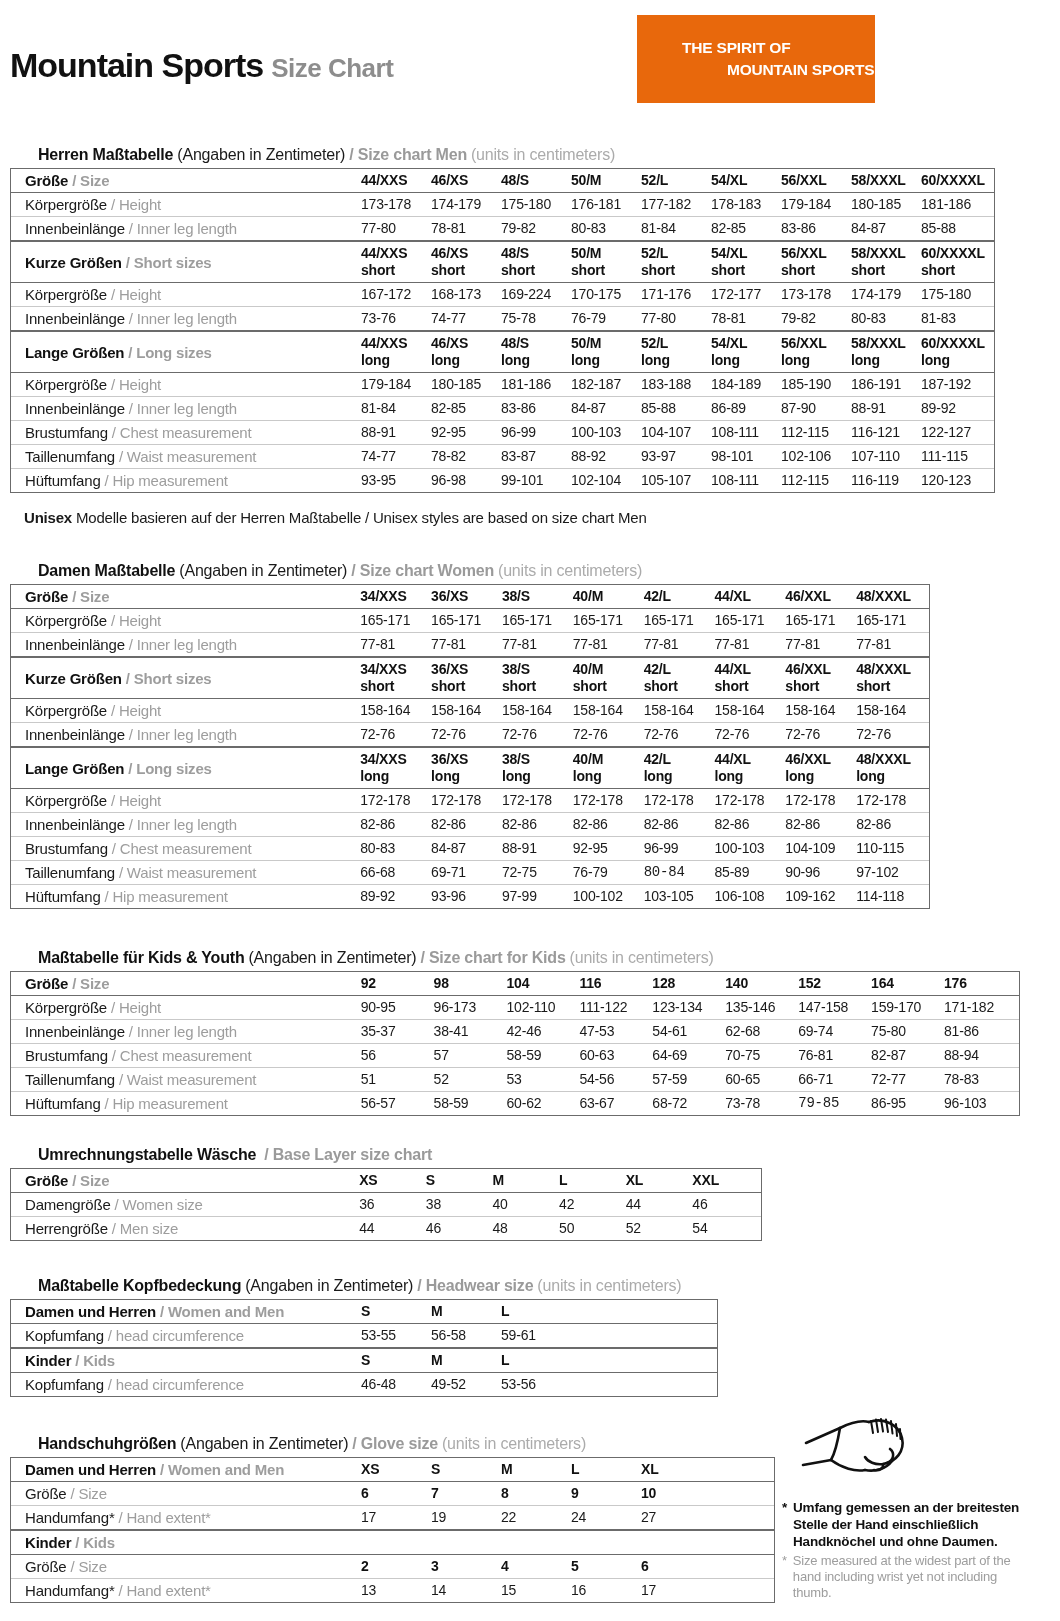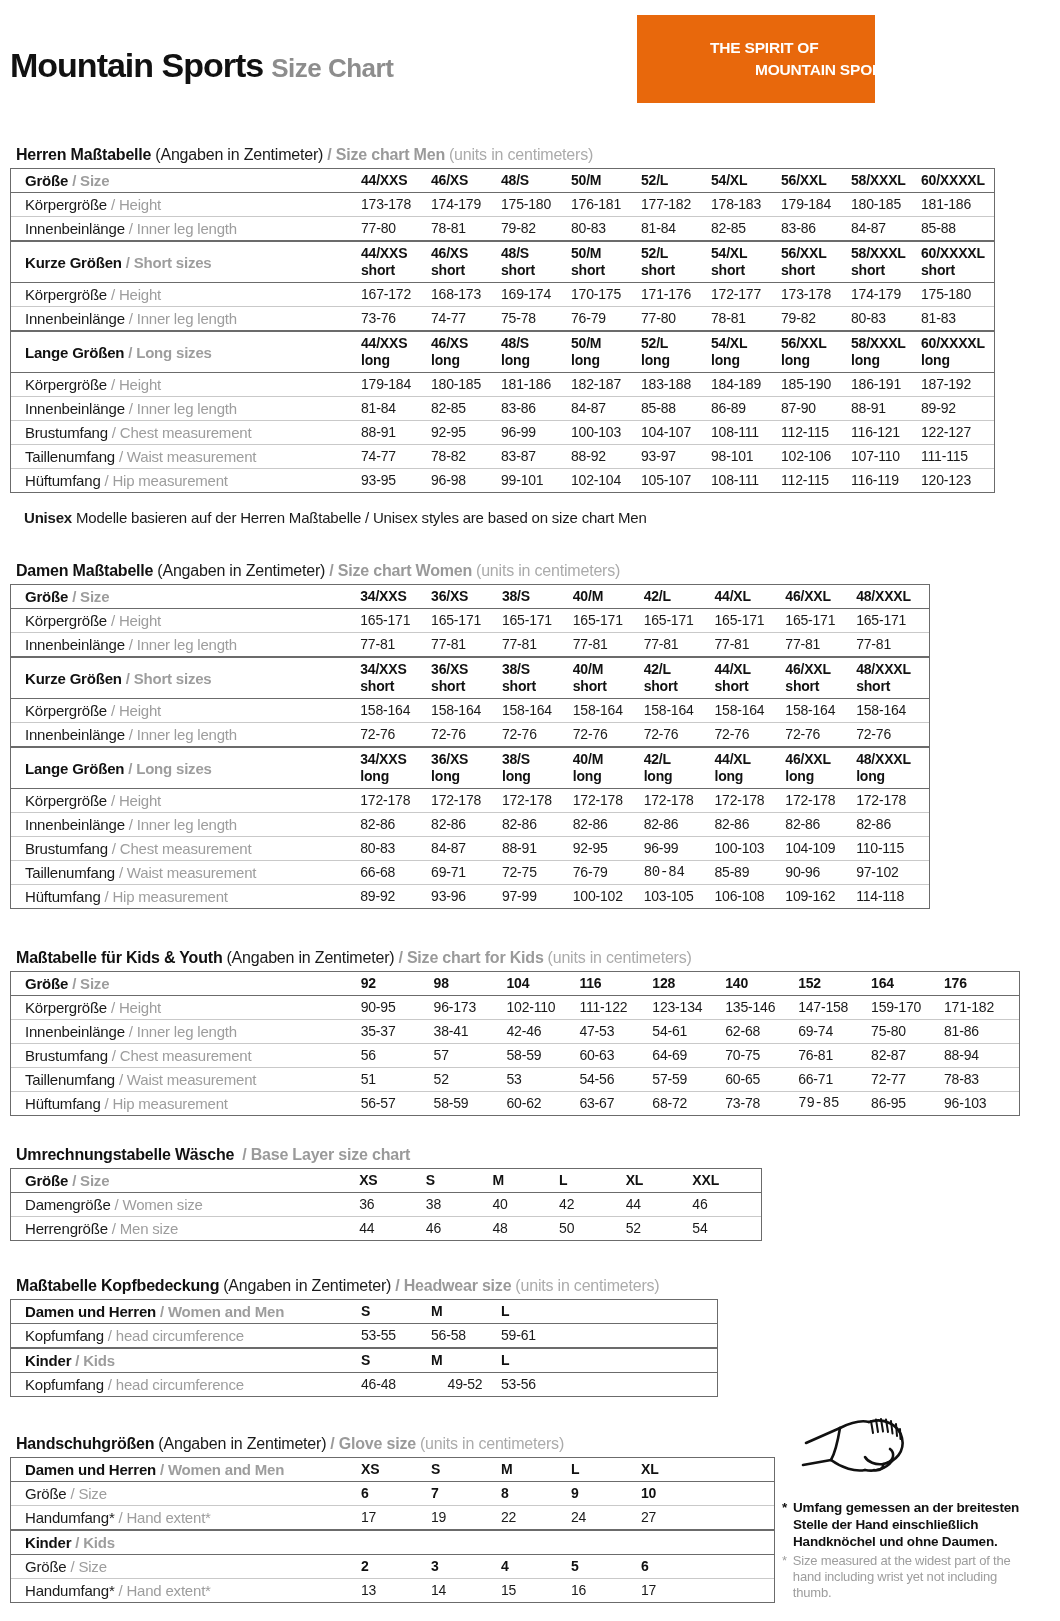--- a/index.html
+++ b/index.html
@@ -11,31 +11,31 @@
   }
 
   
   .hdr { position:relative; height:103px; }
   .hdr-title { position:absolute; left:10px; top:46px; white-space:nowrap; }
   .hdr-title .big  { font-size:34px; font-weight:bold; color:#111; letter-spacing:-1px; }
   .hdr-title .sub  { font-size:26px; font-weight:bold; color:#8d8d8d; letter-spacing:-0.5px; margin-left:8px; }
   .banner {
     position:absolute; left:637px; top:15px; width:238px; height:88px;
     color:#fff; font-weight:bold; font-size:15.5px;
-    display:flex; flex-direction:column; justify-content:center;padding-left:28px;
+    display:flex; flex-direction:column; justify-content:center;
   }
   .banner .l1 { padding-left:45px; }
   .banner .l2 { padding-left:90px; margin-top:4px; white-space:nowrap; }
   .logo-box {
     position:absolute; left:880px; top:15px; width:122px; height:88px;
     display:flex; align-items:center; justify-content:center;
   }
 
   
-  .section-title { margin:0 0 4px 16px; font-size:16px; white-space:nowrap; }
+  .section-title { margin:0 0 4px 38px; font-size:16px; white-space:nowrap; }
   .section-title span { margin-right:4px; }
   .t-de-b { font-weight:bold; color:#111; }
   .t-de   { color:#1a1a1a; }
   .t-en-b { font-weight:bold; color:#9a9a9a; }
   .t-en   { color:#ababab; }
 
   
   .stable { margin-left:10px; border:1.5px solid #6b6b6b; }
   .trow { display:flex; align-items:center; border-top:1px solid #c9c9c9; }
   .trow:first-child { border-top:none; }
@@ -163,21 +163,21 @@
       <div class="tcell val bold" style="width: 70px;">
         <div>60/XXXXL</div>
         <div>short</div>
       </div>
       <div class="tcell fill"></div>
     </div>
     <div class="trow tdata-row">
       <div class="tcell label" style="width: 350px;"><span class="de">Körpergröße</span><span class="en"> / Height</span></div>
       <div class="tcell val" style="width: 70px;">167-172</div>
       <div class="tcell val" style="width: 70px;">168-173</div>
-      <div class="tcell val" style="width: 70px;">169-174</div>
+      <div class="tcell val" style="width: 70px;">169-224</div>
       <div class="tcell val" style="width: 70px;">170-175</div>
       <div class="tcell val" style="width: 70px;">171-176</div>
       <div class="tcell val" style="width: 70px;">172-177</div>
       <div class="tcell val" style="width: 70px;">173-178</div>
       <div class="tcell val" style="width: 70px;">174-179</div>
       <div class="tcell val" style="width: 70px;">175-180</div>
       <div class="tcell fill"></div>
     </div>
     <div class="trow tdata-row">
       <div class="tcell label" style="width: 350px;"><span class="de">Innenbeinlänge</span><span class="en"> / Inner leg length</span></div>
@@ -642,21 +642,21 @@
     <div class="trow thead-row">
       <div class="tcell label" style="width: 350px;"><span class="de">Kinder</span><span class="en"> / Kids</span></div>
       <div class="tcell val bold" style="width: 70px;">S</div>
       <div class="tcell val bold" style="width: 70px;">M</div>
       <div class="tcell val bold" style="width: 70px;">L</div>
       <div class="tcell fill"></div>
     </div>
     <div class="trow tdata-row">
       <div class="tcell label" style="width: 350px;"><span class="de">Kopfumfang</span><span class="en"> / head circumference</span></div>
       <div class="tcell val" style="width: 70px;">46-48</div>
-      <div class="tcell val" style="width: 70px; text-align: center;">49-52</div>
+      <div class="tcell val" style="width: 70px;">49-52</div>
       <div class="tcell val" style="width: 70px;">53-56</div>
       <div class="tcell fill"></div>
     </div>
   </div>
 
 <div class="glove-wrap">
   <div class="section-title mt-glove">
     <span class="t-de-b">Handschuhgrößen</span><span class="t-de">(Angaben in Zentimeter)</span><span class="t-en-b">/ Glove size</span><span class="t-en">(units in centimeters)</span>
   </div>
   <div class="stable" style="width: 765px;">

